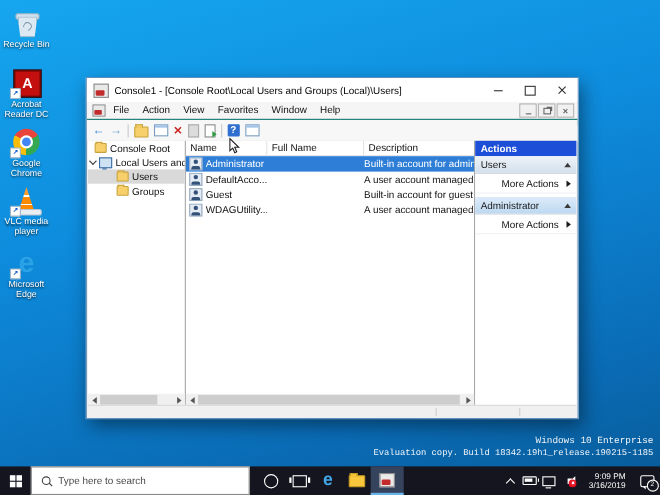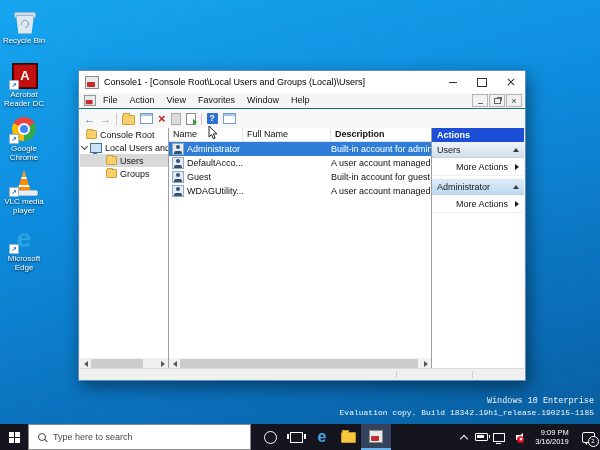--- a/index.html
+++ b/index.html
@@ -107,21 +107,21 @@
   .cssx{position:relative;display:inline-block;}
   .cssx::before,.cssx::after{content:"";position:absolute;left:50%;top:50%;width:100%;height:1px;background:currentColor;}
   .cssx::before{transform:translate(-50%,-50%) rotate(45deg);}
   .cssx::after{transform:translate(-50%,-50%) rotate(-45deg);}
 
   
   .taskbar{left:0;top:424px;width:600px;height:26px;background:#15151f;display:flex;align-items:stretch;}
   .tb-item{display:flex;align-items:center;justify-content:center;}
   .winlogo{display:grid;grid-template-columns:5px 5px;grid-template-rows:5px 5px;gap:1px;}
   .winlogo div{background:#fff;}
-  .searchbox{width:223px;background:#ffffff;display:flex;align-items:center;border:1px solid #8a8a8a;box-sizing:border-box;}
+  .searchbox{width:199px;background:#ffffff;display:flex;align-items:center;border:1px solid #8a8a8a;box-sizing:border-box;}
   .mag{width:6px;height:6px;border:1px solid #444;border-radius:50%;position:relative;margin:0 7px 0 9px;}
   .mag::after{content:"";position:absolute;left:5px;top:6px;width:4px;height:1px;background:#444;transform:rotate(45deg);}
   .search-txt{font-size:9px;color:#4a4a4a;}
   .cortana{width:11px;height:11px;border:1.5px solid #fff;border-radius:50%;}
   .taskview{width:11px;height:9px;border:1px solid #fff;position:relative;}
   .taskview::before{content:"";position:absolute;left:-4px;top:1px;width:2px;height:5px;background:#fff;}
   .taskview::after{content:"";position:absolute;right:-4px;top:1px;width:2px;height:5px;background:#fff;}
   .tb-edge{color:#41aaec;font-size:16px;font-weight:bold;}
   .tb-exp{width:13px;height:9px;background:#f8c63c;border:1px solid #c79a20;border-radius:1px;position:relative;}
   .tb-exp::before{content:"";position:absolute;left:0;top:-3px;width:5px;height:2px;background:#f8c63c;border:1px solid #c79a20;border-bottom:none;}
@@ -278,21 +278,21 @@
         <div class="sb-arrow" style="margin-left:auto;">
             <div class="tri-r-s"></div>
           </div>
       </div>
     </div>
 
     <div class="pane list-pane">
       <div class="hdr">
         <div class="hcell" style="width:74px;">Name</div>
         <div class="hcell" style="width:88px;">Full Name</div>
-        <div class="hcell" style="flex:1;border-right:none;font-weight:bold;">Description</div>
+        <div class="hcell" style="flex:1;border-right:none;">Description</div>
       </div>
 
       <div class="lrow sel">
         <div class="cell flexc" style="width:74px;">
             <div class="usr"></div>
             <span>Administrator</span>
           </div>
         <div class="cell" style="width:88px;"></div>
         <div class="cell" style="flex:1;">Built-in account for administering...</div>
       </div>

